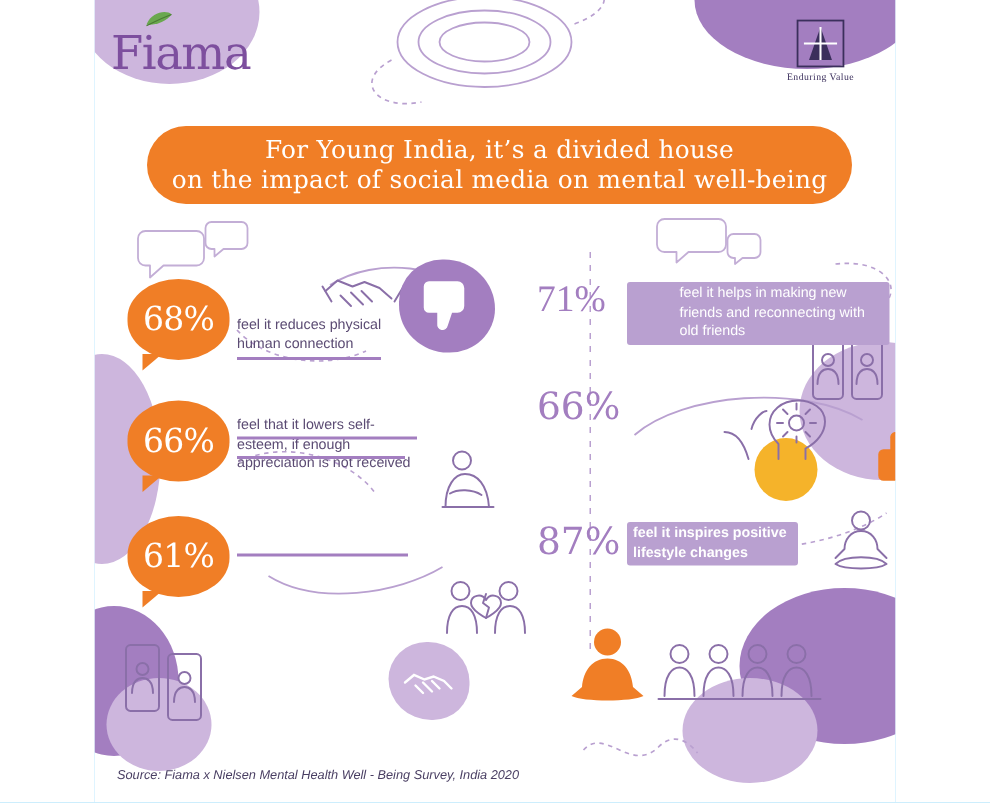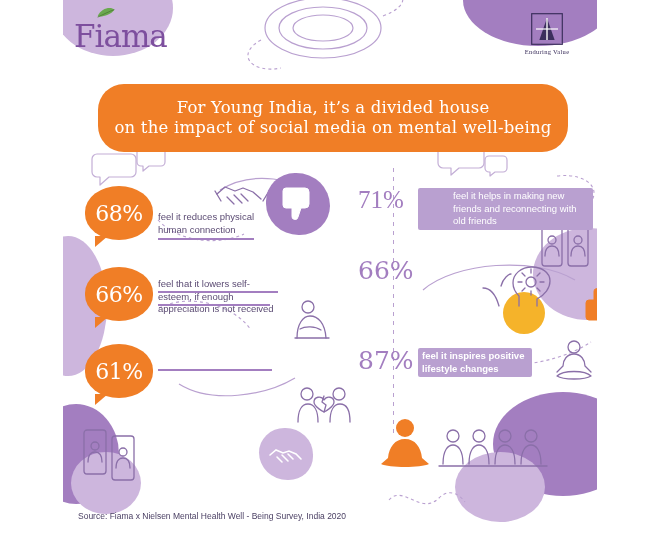--- a/index.html
+++ b/index.html
@@ -20,21 +20,21 @@
   
   .logo{position:absolute;left:74px;top:18px;}
   .logo-text{font-family:"DejaVu Serif",serif;font-size:31px;color:#7d4f9e;letter-spacing:-1px;font-weight:400;}
   .logo-leaf{position:absolute;left:22px;top:-11px;width:20px;height:12px;}
 
   .itc{position:absolute;right:14px;top:12px;width:72px;text-align:center;}
   .itc-mark{margin:0 auto;width:34px;height:34px;}
   .itc-cap{font-size:6.5px;color:#3b2f5c;letter-spacing:.3px;margin-top:2px;font-family:"Liberation Serif",serif;}
 
   
-  .banner{position:absolute;left:98px;top:84px;width:470px;height:68px;background:#f07e26;border-radius:26px;
+  .banner{position:absolute;left:98px;top:84px;width:470px;height:52px;background:#f07e26;border-radius:26px;
           display:flex;align-items:center;justify-content:center;flex-direction:column;}
   .banner-line{color:#ffffff;font-family:"DejaVu Serif",serif;font-size:16.5px;line-height:20px;letter-spacing:.2px;text-align:center;}
 
   
   .pct{position:absolute;width:68px;height:54px;background:#f07e26;border-radius:50%/48%;
        display:flex;align-items:center;justify-content:center;color:#fff;
        font-family:"DejaVu Serif",serif;font-size:22px;letter-spacing:-.5px;}
   .pct.tail:after{content:"";position:absolute;left:10px;bottom:-7px;width:0;height:0;
        border-top:11px solid #f07e26;border-right:13px solid transparent;}
 
@@ -244,19 +244,19 @@
       <span>feel it helps in making new friends and reconnecting with old friends</span>
     </div>
 
     <div style="position:absolute;left:295px;top:256px;font-family:'DejaVu Serif',serif;font-size:25px;color:#a37ec0;">66%</div>
 
     <div style="position:absolute;left:295px;top:346px;font-family:'DejaVu Serif',serif;font-size:25px;color:#a37ec0;">87%</div>
     <div class="cap cap-purple" style="left:355px;top:348px;width:106px;font-weight:bold;">
       <span>feel it inspires positive lifestyle changes</span>
     </div>
 
-    <div class="source" style="left:15px;top:511px;">Source: Fiama x Nielsen Mental Health Well - Being Survey, India 2020</div>
+    <div class="source" style="left:15px;top:511px;font-style:italic;">Source: Fiama x Nielsen Mental Health Well - Being Survey, India 2020</div>
 
   </div>
 
   <div class="edge-l"></div>
   <div class="edge-r"></div>
 </div>
 
 </body></html>

